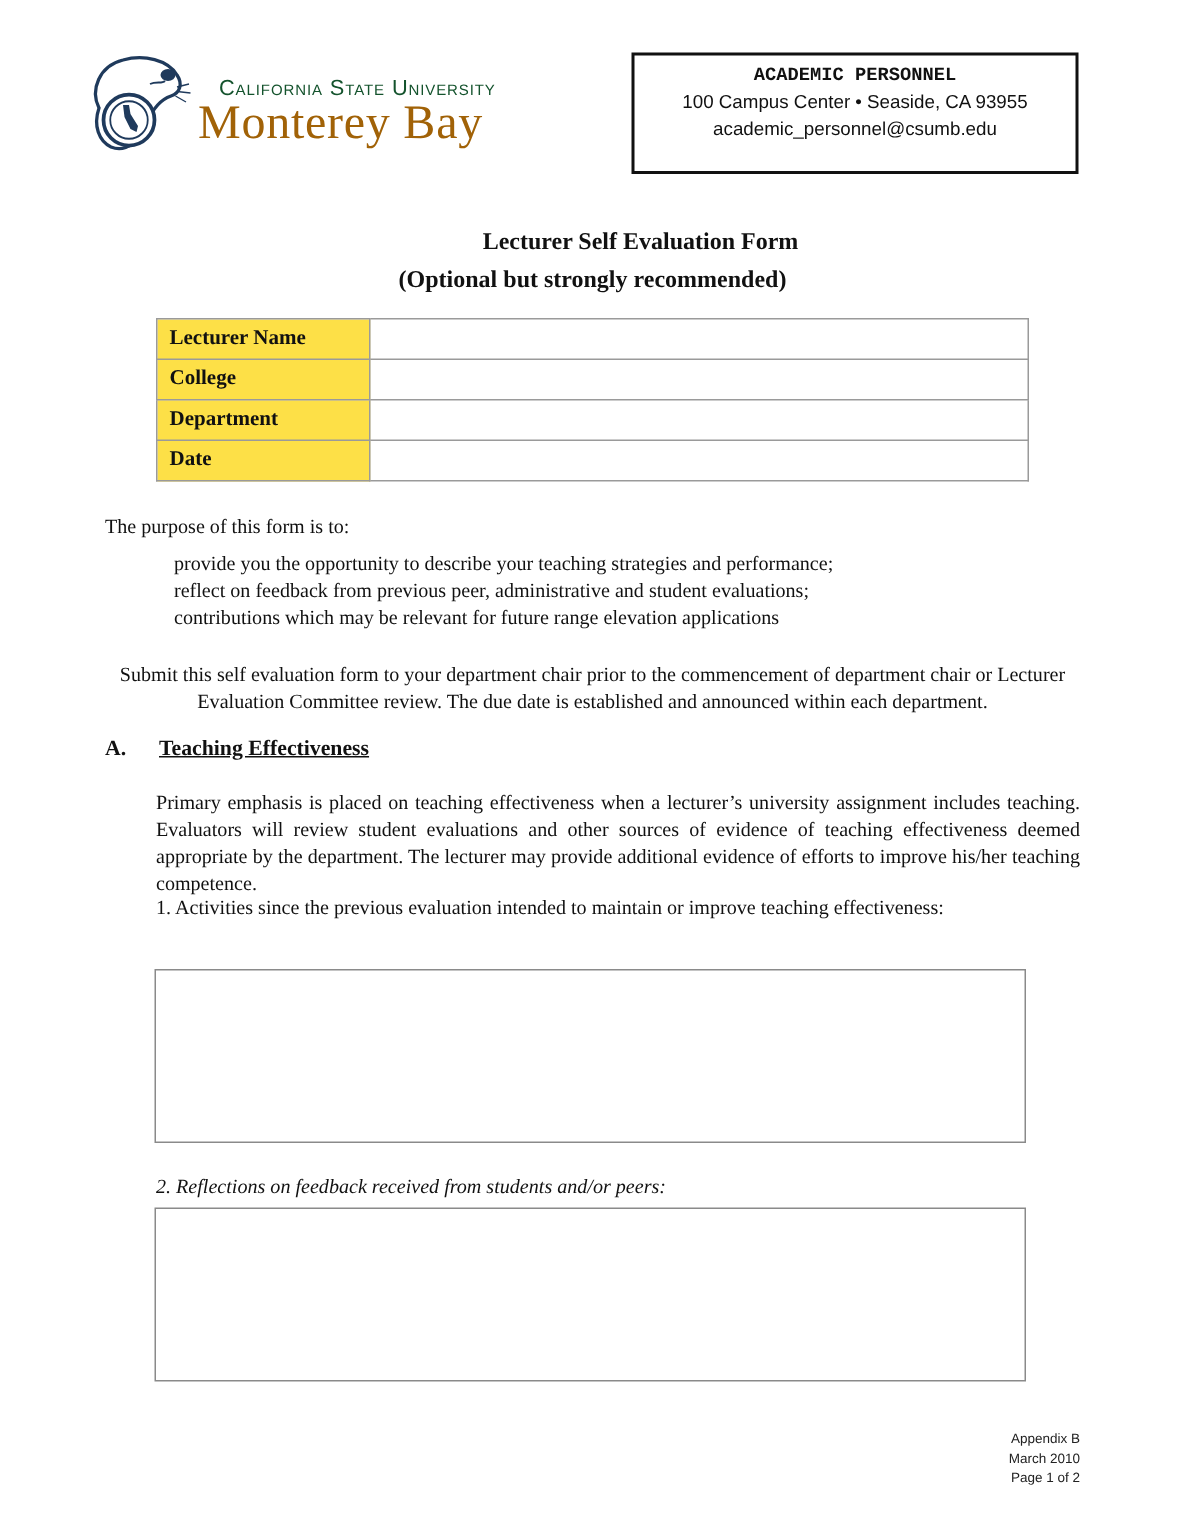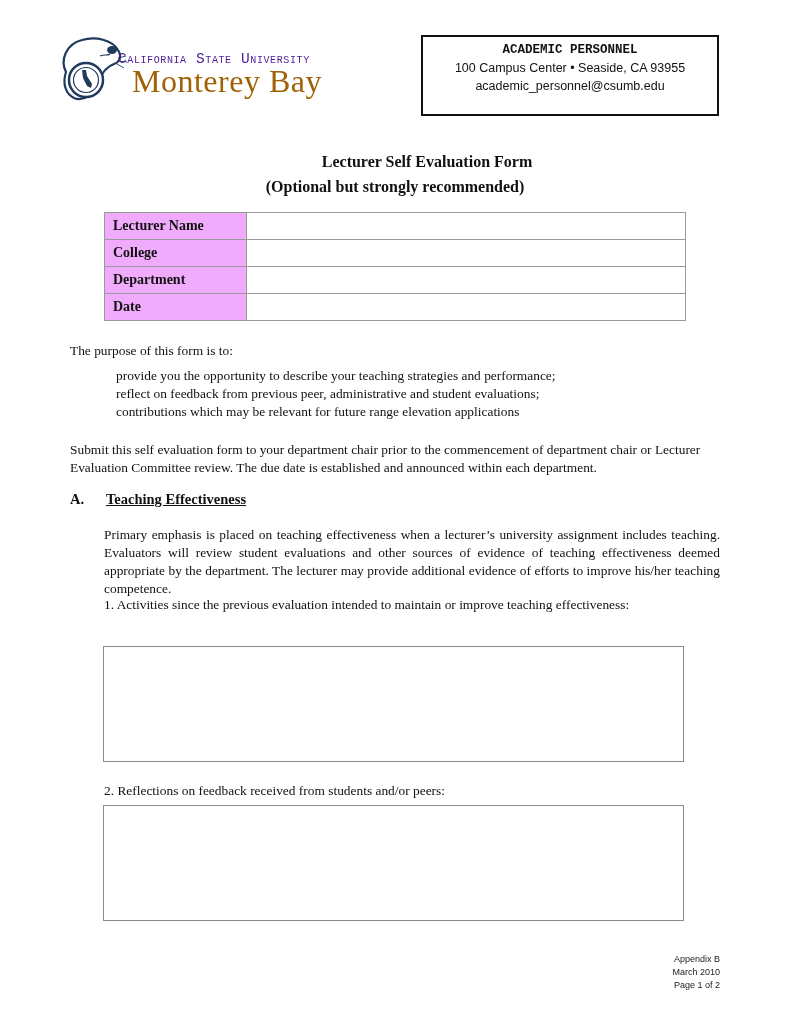--- a/index.html
+++ b/index.html
@@ -1,48 +1,48 @@
 <!DOCTYPE html>
 <html><head>
 <meta charset="utf-8">
 <style>
   html, body { margin: 0; padding: 0; background: #ffffff; }
   body { width: 790px; height: 1022px; position: relative; overflow: hidden; color: #111; }
 
   .logo { position: absolute; left: 56px; top: 32px; width: 280px; height: 80px; }
-  .logo-text-top { position: absolute; left: 62px; top: 19px; font-family: Liberation Mono, monospace; font-size: 14.5px; letter-spacing: 0.6px; color: #4c1d95; font-variant: small-caps; white-space: nowrap; }
+  .logo-text-top { position: absolute; left: 90px; top: 19px; font-family: Liberation Sans, sans-serif; font-size: 14.5px; letter-spacing: 0.6px; color: #14532d; font-variant: small-caps; white-space: nowrap; }
   .logo-text-main { position: absolute; left: 76px; top: 31px; font-family: "Liberation Serif", serif; font-size: 32px; color: #a16207; white-space: nowrap; letter-spacing: 0.5px; }
   .logo svg { position: absolute; left: 0; top: 0; }
 
   .contact-box { position: absolute; left: 421px; top: 35px; width: 298px; height: 81px; border: 2px solid #111; box-sizing: border-box; text-align: center; font-family: "Liberation Sans", sans-serif; font-size: 12.5px; line-height: 18px; padding-top: 4px; }
   .contact-box .title { font-weight: bold; font-family: Liberation Mono, monospace; }
 
   .form-title { position: absolute; left: 0; width: 790px; text-align: center; font-family: "Liberation Serif", serif; font-weight: bold; font-size: 16px; }
   .t1 { top: 153px; padding-left: 32px; }
   .t2 { top: 178px; }
 
   table.info { position: absolute; left: 104px; top: 212px; width: 582px; border-collapse: collapse; font-family: "Liberation Serif", serif; }
   table.info td { border: 1px solid #9a9a9a; height: 27px; padding: 0 8px; box-sizing: border-box; }
-  table.info td.label { width: 142px; background: #f0abfc; font-weight: bold; font-size: 14px; }
+  table.info td.label { width: 142px; background: #fde047; font-weight: bold; font-size: 14px; }
   table.info td.value { background: #fff; }
   table.info input { border: none; width: 100%; height: 24px; background: transparent; outline: none; }
 
   .para { position: absolute; font-family: "Liberation Serif", serif; font-size: 13.4px; line-height: 18px; }
   .purpose-intro { left: 70px; top: 342px; text-align: center; }
   .purpose-list { left: 116px; top: 354px; width: 606px; margin-top: 13px; }
   .purpose-list div { text-align: justify; text-align-last: left; }
-  .submit-para { left: 70px; top: 441px; width: 650px; }
+  .submit-para { left: 70px; top: 441px; width: 650px; text-align: center; }
 
   .section-head { position: absolute; left: 70px; top: 491px; font-family: "Liberation Serif", serif; font-weight: bold; font-size: 14.5px; }
   .section-head .letter { display: inline-block; width: 36px; }
   .section-head .name { text-decoration: underline; }
 
   .emphasis { left: 104px; top: 526px; width: 616px; text-align: justify; }
   .q1 { left: 104px; top: 596px; }
-  .q2 { left: 104px; top: 782px; }
+  .q2 { left: 104px; top: 782px; font-style: italic; }
 
   textarea.answer { position: absolute; left: 103px; width: 581px; border: 1.5px solid #8a8a8a; box-sizing: border-box; resize: none; background: #fff; font-family: "Liberation Serif", serif; font-size: 13px; outline: none; }
   .a1 { top: 646px; height: 116px; }
   .a2 { top: 805px; height: 116px; }
 
   .footer { position: absolute; right: 70px; top: 953px; text-align: right; font-family: "Liberation Sans", sans-serif; font-size: 9px; line-height: 13px; color: #222; }
 </style>
 </head>
 <body>
 

